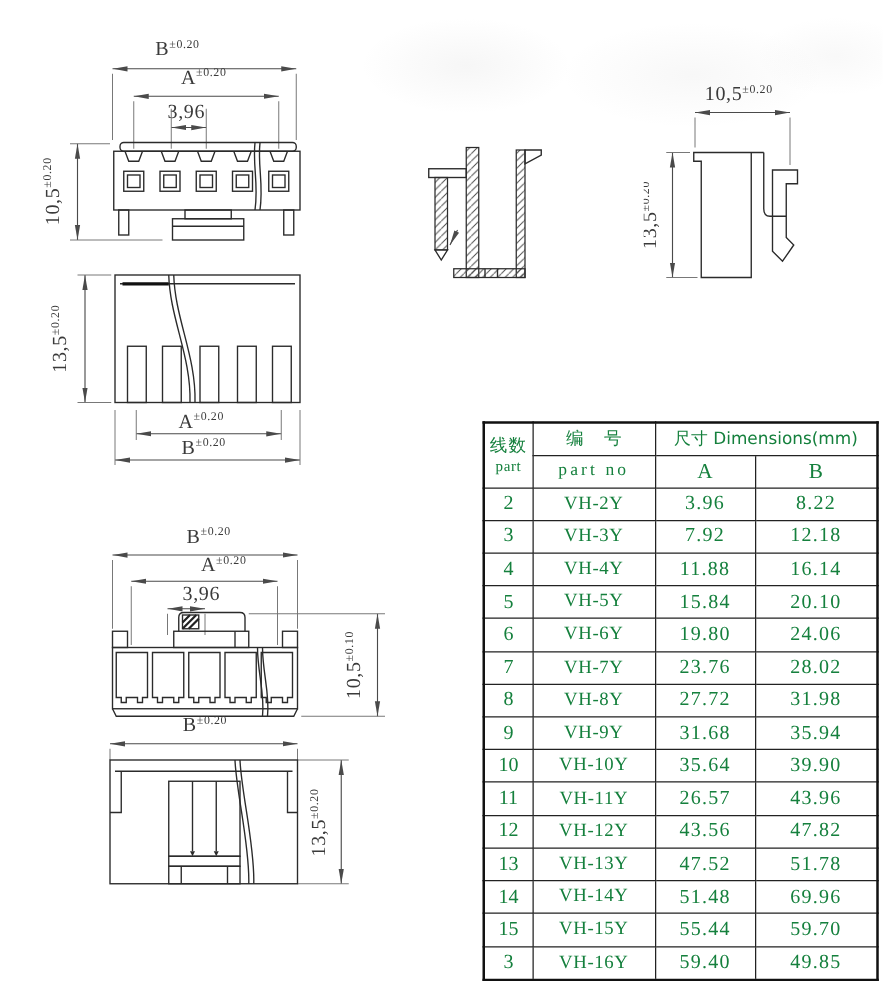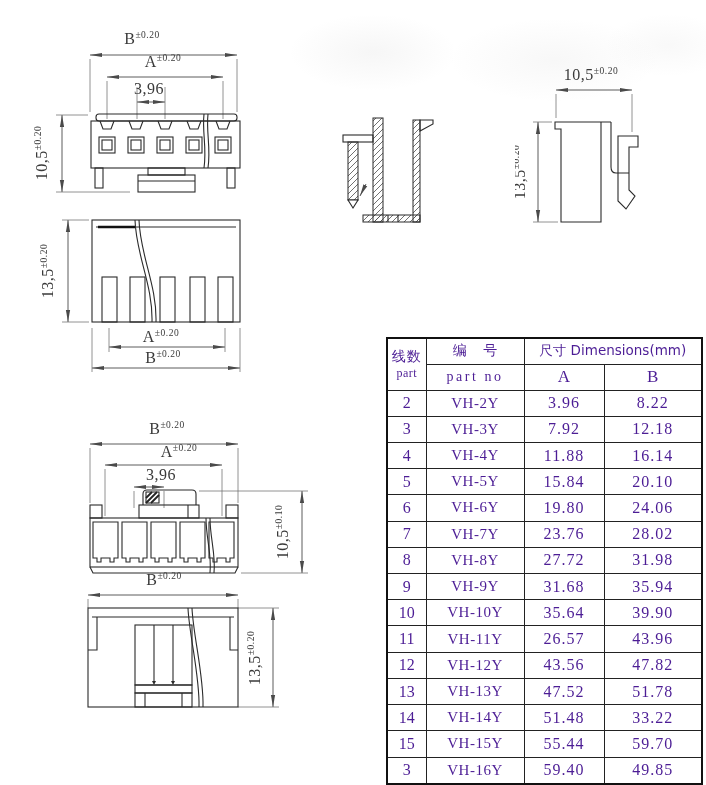--- a/index.html
+++ b/index.html
@@ -22,21 +22,21 @@
   .lnh{stroke:#2b2b2b;stroke-width:1;}
   .thk{stroke:#111;stroke-width:2.6;fill:none;}
   .dim{stroke:#4a4a4a;stroke-width:0.9;fill:none;}
   .ext{stroke:#6f6f6f;stroke-width:0.75;fill:none;}
   .dimtxt{font-family:"Liberation Serif", serif;font-size:16px;fill:#3a3a3a;letter-spacing:0.5px;}
   .tol{font-size:9.5px;}
   
   .spec-table{
     position:absolute;left:386px;top:337px;
     border-collapse:collapse;table-layout:fixed;
-    width:315px;height:448px;color:#4c1d95;background:#fff;
+    width:315px;height:448px;color:#15803d;background:#fff;
   }
   .spec-table td,.spec-table th{
     border:1px solid #222;text-align:center;vertical-align:middle;
     padding:0;font-weight:normal;overflow:hidden;white-space:nowrap;
   }
   .spec-table{border:2px solid #111;}
   .spec-table tr.h1{height:26px;}
   .spec-table tr.h2{height:26px;padding-left:28px;}
   .cell-cn{font-family:"DejaVu Sans", sans-serif;font-size:14px;letter-spacing:1px;}
   .cell-partcn{font-family:"DejaVu Sans", sans-serif;font-size:14px;letter-spacing:6px;text-indent:6px;}
@@ -400,21 +400,21 @@
           <td class="cell-num">13</td>
           <td class="cell-part">VH-13Y</td>
           <td class="cell-val">47.52</td>
           <td class="cell-val">51.78</td>
         </tr>
 
         <tr>
           <td class="cell-num">14</td>
           <td class="cell-part">VH-14Y</td>
           <td class="cell-val">51.48</td>
-          <td class="cell-val">33.22</td>
+          <td class="cell-val">69.96</td>
         </tr>
 
         <tr>
           <td class="cell-num">15</td>
           <td class="cell-part">VH-15Y</td>
           <td class="cell-val">55.44</td>
           <td class="cell-val">59.70</td>
         </tr>
 
         <tr>

